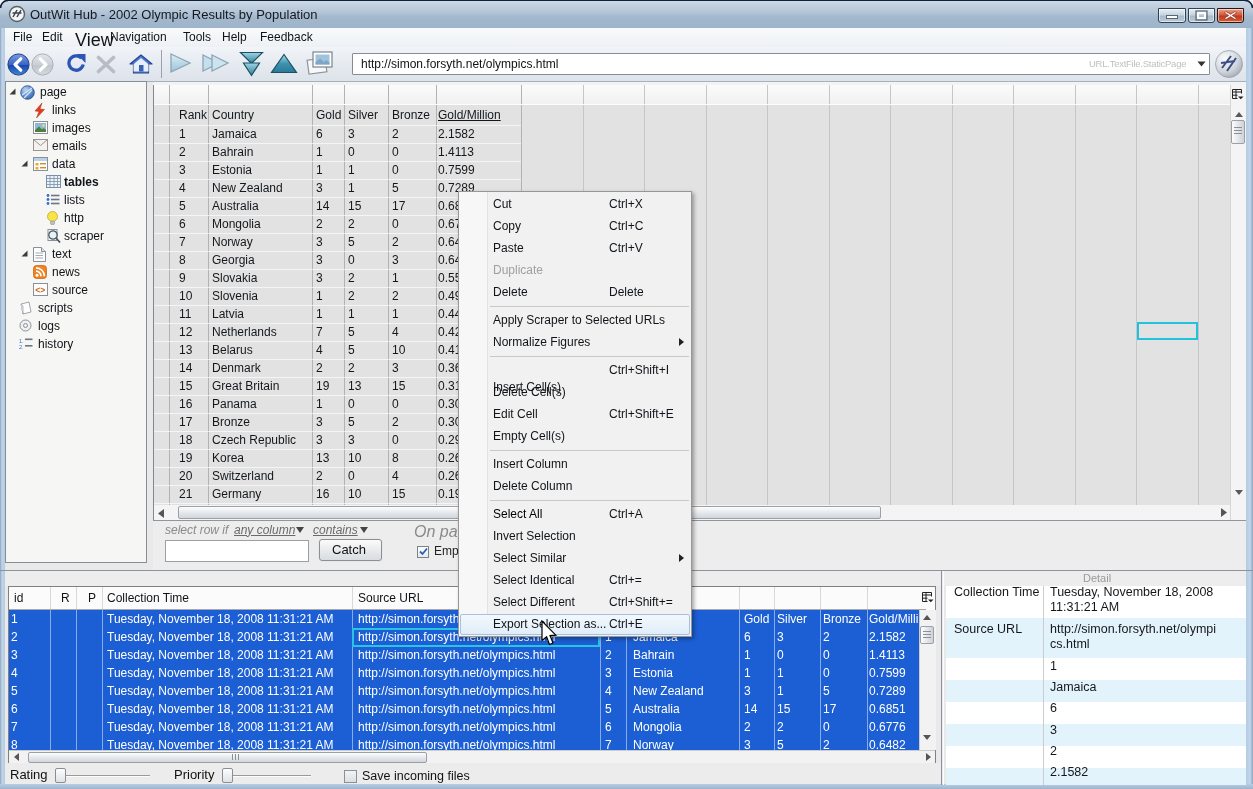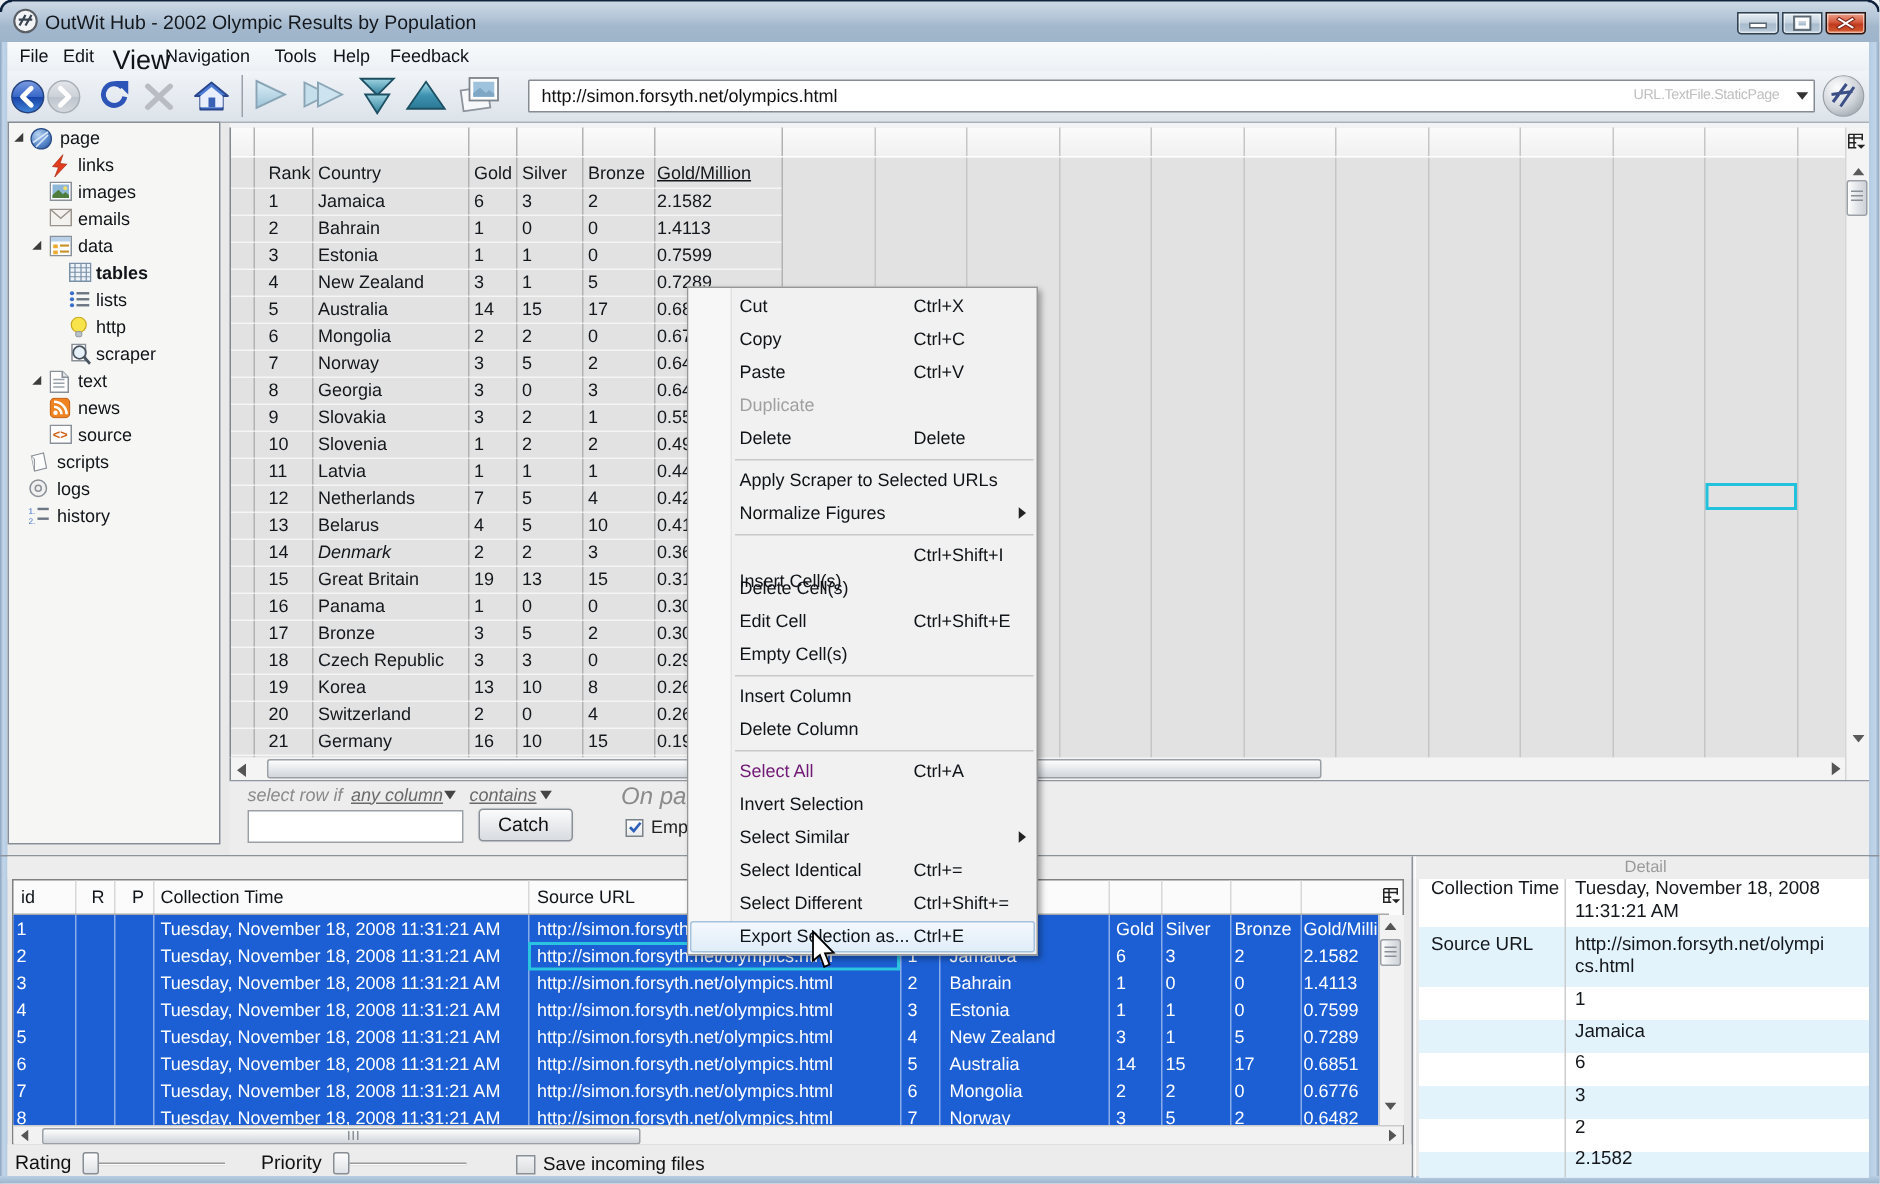--- a/index.html
+++ b/index.html
@@ -367,21 +367,21 @@
 <div class="tx" style="left:438px;top:325.5px;font-size:12px;color:#14181c;">0.4261</div>
 <div class="a" style="left:154px;top:359px;width:367px;height:1px;background:rgba(255,255,255,0.65);"></div>
 <div class="tx" style="left:179px;top:343.5px;font-size:12px;color:#14181c;">13</div>
 <div class="tx" style="left:212px;top:343.5px;font-size:12px;color:#14181c;">Belarus</div>
 <div class="tx" style="left:316px;top:343.5px;font-size:12px;color:#14181c;">4</div>
 <div class="tx" style="left:348px;top:343.5px;font-size:12px;color:#14181c;">5</div>
 <div class="tx" style="left:392px;top:343.5px;font-size:12px;color:#14181c;">10</div>
 <div class="tx" style="left:438px;top:343.5px;font-size:12px;color:#14181c;">0.4129</div>
 <div class="a" style="left:154px;top:377px;width:367px;height:1px;background:rgba(255,255,255,0.65);"></div>
 <div class="tx" style="left:179px;top:361.5px;font-size:12px;color:#14181c;">14</div>
-<div class="tx" style="left:212px;top:361.5px;font-size:12px;color:#14181c;font-style:italic;">Denmark</div>
+<div class="tx" style="left:212px;top:361.5px;font-size:12px;color:#14181c;">Denmark</div>
 <div class="tx" style="left:316px;top:361.5px;font-size:12px;color:#14181c;">2</div>
 <div class="tx" style="left:348px;top:361.5px;font-size:12px;color:#14181c;">2</div>
 <div class="tx" style="left:392px;top:361.5px;font-size:12px;color:#14181c;">3</div>
 <div class="tx" style="left:438px;top:361.5px;font-size:12px;color:#14181c;">0.3650</div>
 <div class="a" style="left:154px;top:395px;width:367px;height:1px;background:rgba(255,255,255,0.65);"></div>
 <div class="tx" style="left:179px;top:379.5px;font-size:12px;color:#14181c;">15</div>
 <div class="tx" style="left:212px;top:379.5px;font-size:12px;color:#14181c;">Great Britain</div>
 <div class="tx" style="left:316px;top:379.5px;font-size:12px;color:#14181c;">19</div>
 <div class="tx" style="left:348px;top:379.5px;font-size:12px;color:#14181c;">13</div>
 <div class="tx" style="left:392px;top:379.5px;font-size:12px;color:#14181c;">15</div>
@@ -654,21 +654,21 @@
 <div class="tx" style="left:493px;top:381px;font-size:12px;color:#101418;">Insert Cell(s)</div>
 <div class="tx" style="left:609px;top:363.5px;font-size:12px;color:#101418;">Ctrl+Shift+I</div>
 <div class="tx" style="left:493px;top:385.5px;font-size:12px;color:#101418;">Delete Cell(s)</div>
 <div class="tx" style="left:493px;top:407.5px;font-size:12px;color:#101418;">Edit Cell</div>
 <div class="tx" style="left:609px;top:407.5px;font-size:12px;color:#101418;">Ctrl+Shift+E</div>
 <div class="tx" style="left:493px;top:429.5px;font-size:12px;color:#101418;">Empty Cell(s)</div>
 <div class="a" style="left:490px;top:449.5px;width:199px;height:1px;background:#c8c8c8;"></div>
 <div class="tx" style="left:493px;top:457.5px;font-size:12px;color:#101418;">Insert Column</div>
 <div class="tx" style="left:493px;top:479.5px;font-size:12px;color:#101418;">Delete Column</div>
 <div class="a" style="left:490px;top:499.5px;width:199px;height:1px;background:#c8c8c8;"></div>
-<div class="tx" style="left:493px;top:507.5px;font-size:12px;color:#701a75;">Select All</div>
+<div class="tx" style="left:493px;top:507.5px;font-size:12px;color:#000000;">Select All</div>
 <div class="tx" style="left:609px;top:507.5px;font-size:12px;color:#101418;">Ctrl+A</div>
 <div class="tx" style="left:493px;top:529.5px;font-size:12px;color:#101418;">Invert Selection</div>
 <div class="tx" style="left:493px;top:551.5px;font-size:12px;color:#101418;">Select Similar</div>
 <svg style="left:679px;top:554px" width="5" height="8" viewBox="0 0 5 8">
     <path d="M0 0 L5 4 L0 8 Z" fill="#222"></path>
   </svg>
 <div class="tx" style="left:493px;top:573.5px;font-size:12px;color:#101418;">Select Identical</div>
 <div class="tx" style="left:609px;top:573.5px;font-size:12px;color:#101418;">Ctrl+=</div>
 <div class="tx" style="left:493px;top:595.5px;font-size:12px;color:#101418;">Select Different</div>
 <div class="tx" style="left:609px;top:595.5px;font-size:12px;color:#101418;">Ctrl+Shift+=</div>

